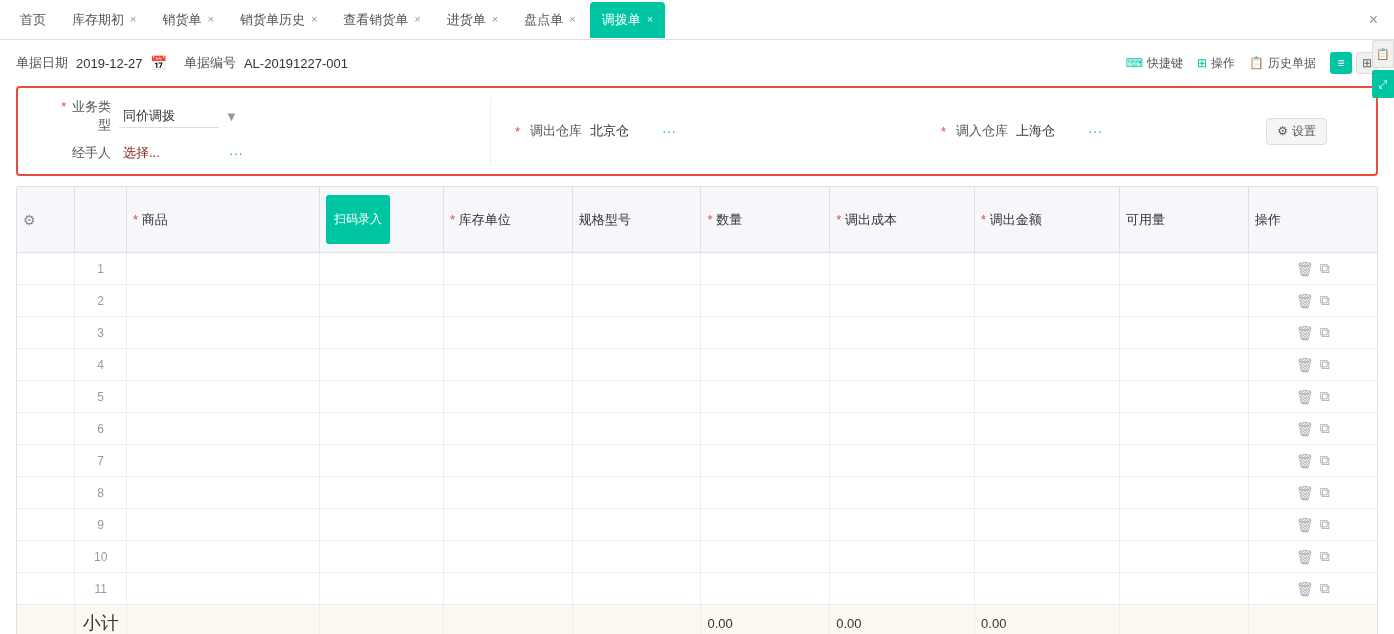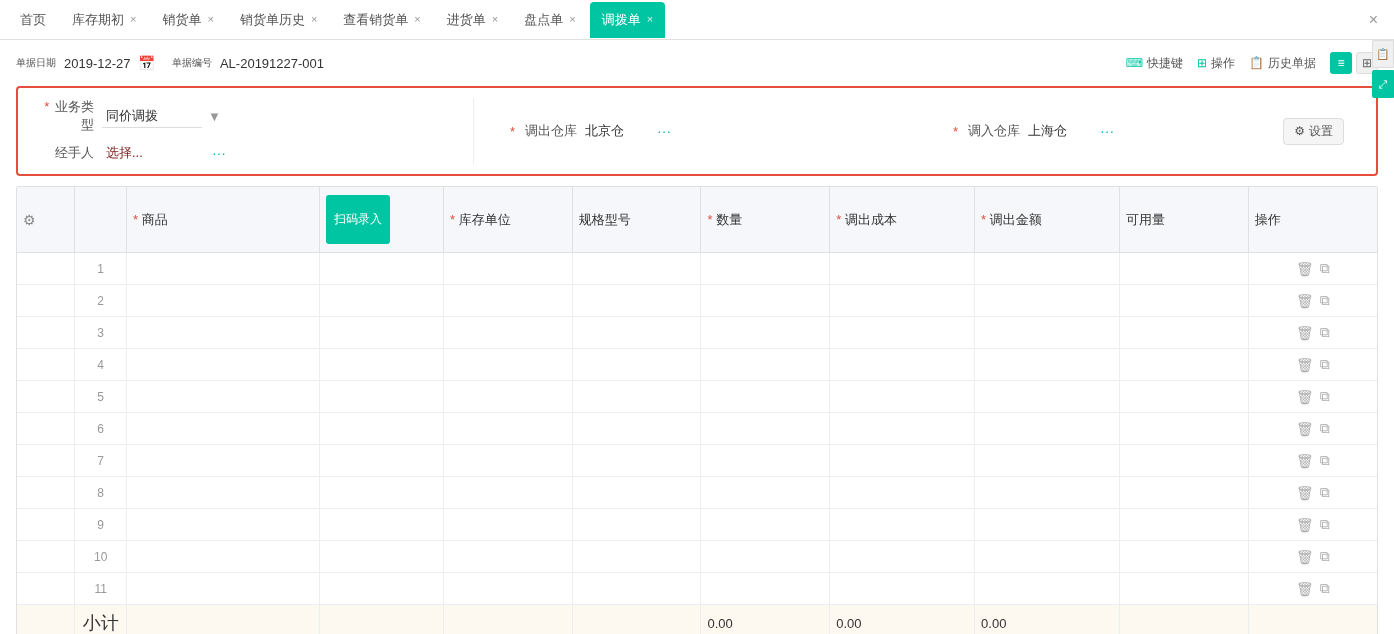--- a/index.html
+++ b/index.html
@@ -52,21 +52,21 @@
       padding: 12px 16px;
       min-height: 594px;
     }
     .field-group {
       display: flex;
       align-items: center;
       gap: 8px;
     }
     .field-label {
       color: #555;
-      font-size: 10px;
+      font-size: 13px;
       white-space: nowrap;
     }
     .field-value {
       color: #333;
       font-size: 13px;
       font-weight: 500;
     }
     .calendar-icon {
       color: #00c5a3;
       cursor: pointer;
@@ -291,21 +291,21 @@
         <div style="width:22px; height:22px; background:#00c5a3; border-radius:3px; display:flex; align-items:center; justify-content:center; cursor:pointer;">
           <span style="color:#fff; font-size:12px;">≡</span>
         </div>
         <div style="width:22px; height:22px; background:#f0f0f0; border:1px solid #ddd; border-radius:3px; display:flex; align-items:center; justify-content:center; cursor:pointer;">
           <span style="color:#666; font-size:12px;">⊞</span>
         </div>
       </div>
     </div>
   </div>
 
-  <div style="border:2px solid #e74c3c; border-radius:4px; padding:10px 16px; margin-bottom:10px; display:flex; align-items:stretch; gap:16px;">
+  <div style="border:2px solid #e74c3c; border-radius:4px; padding:10px 33px; margin-bottom:10px; display:flex; align-items:stretch; gap:4px;">
 
     <div style="flex:0 0 440px; display:flex; flex-direction:column; gap:8px; border-right:1px solid #eee; padding-right:16px;">
       <div class="form-row">
         <span class="form-label">
           <span class="required-star">*</span>
           <span>业务类型</span>
         </span>
         <div class="form-control">
           <span style="min-width:100px; border-bottom:1px solid #ddd; padding:2px 4px;">同价调拨</span>
           <span class="dropdown-arrow">▼</span>

